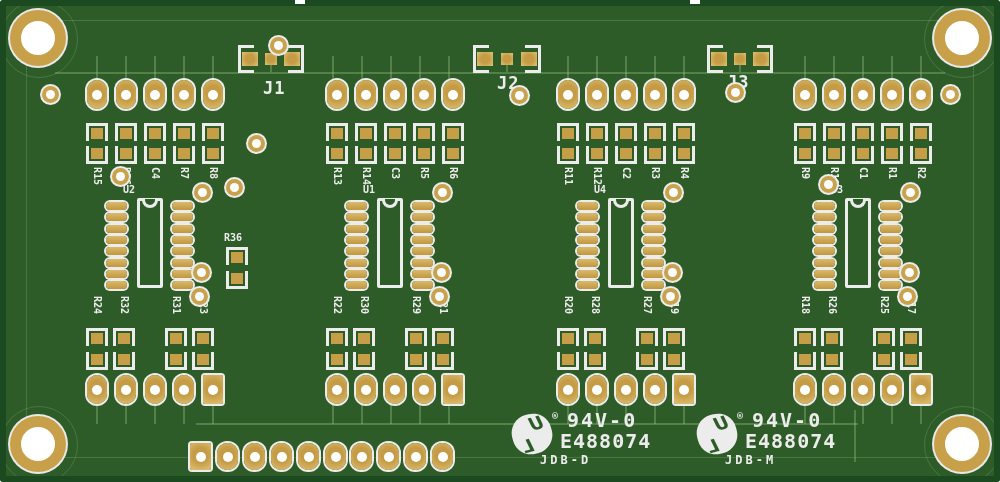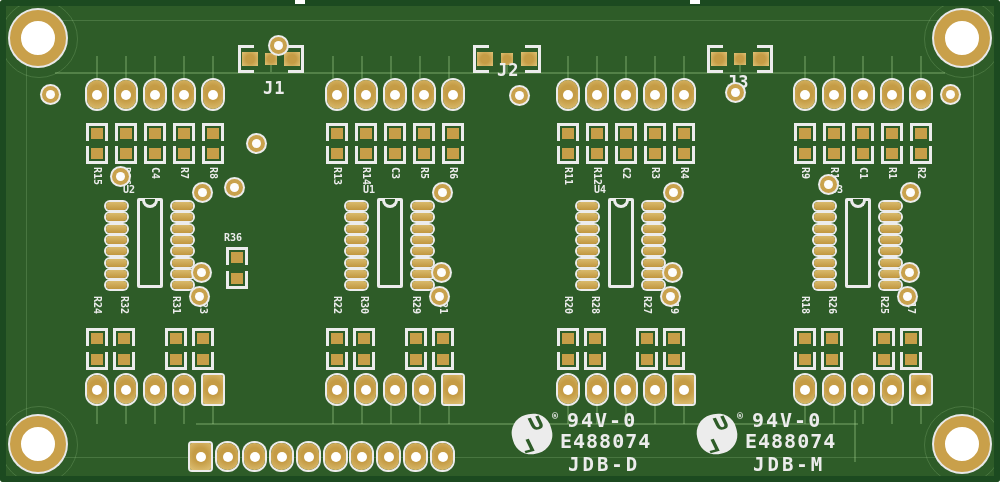--- a/index.html
+++ b/index.html
@@ -43,21 +43,21 @@
   .notch{position:absolute;top:0;height:4px;background:#ffffff;z-index:8;}
   .ul-mark{position:absolute;z-index:3;width:190px;height:62px;}
   .ul-logo{position:absolute;left:0;top:2px;width:40px;height:40px;background:#ececec;border-radius:46%;transform:rotate(-15deg);}
   .ul-letters{position:absolute;inset:0;transform:scaleX(-1);color:#2e5c28;font-weight:bold;font-style:italic;
               font-family:"DejaVu Sans", sans-serif;}
   .ul-u{position:absolute;left:6px;top:0px;font-size:18px;}
   .ul-l{position:absolute;right:7px;bottom:-1px;font-size:18px;}
   .ul-reg{position:absolute;left:40px;top:-1px;font-size:10px;}
   .ul-rating{position:absolute;left:55px;top:-4px;font-size:20px;letter-spacing:2px;}
   .ul-file{position:absolute;left:48px;top:17px;font-size:20px;letter-spacing:1px;}
-  .ul-model{position:absolute;left:28px;top:41px;font-size:19px;letter-spacing:3px;margin-left:28px;}
+  .ul-model{position:absolute;left:28px;top:41px;font-size:12px;letter-spacing:3px;}
 </style>
 </head>
 <body>
 
 <div class="board" id="board">
   <div class="edge-frame"></div>
 
   <div class="mount-hole" style="left:10px;top:10px;"></div>
   <div class="mount-hole" style="left:934px;top:10px;"></div>
   <div class="mount-hole" style="left:10px;top:416px;"></div>
@@ -391,21 +391,21 @@
     <div class="jpad" style="left: 242px; top: 52px;"></div>
     <div class="jpad mid" style="left: 265px; top: 53px;"></div>
     <div class="jpad" style="left: 284px; top: 52px;"></div>
     <div class="j-label silk" style="left: 263px; top: 78px;">J1</div>
     <div class="trace" style="left: 270px; top: 64px; width: 2px; height: 8px;"></div>
     <div class="jbracket left" style="left: 473px; top: 45px;"></div>
     <div class="jbracket right" style="left: 525px; top: 45px;"></div>
     <div class="jpad" style="left: 477px; top: 52px;"></div>
     <div class="jpad mid" style="left: 501px; top: 53px;"></div>
     <div class="jpad" style="left: 521px; top: 52px;"></div>
-    <div class="j-label silk" style="left: 497px; top: 60px;">J2</div>
+    <div class="j-label silk" style="left: 497px; top: 73px;">J2</div>
     <div class="trace" style="left: 506px; top: 64px; width: 2px; height: 8px;"></div>
     <div class="jbracket left" style="left: 707px; top: 45px;"></div>
     <div class="jbracket right" style="left: 757px; top: 45px;"></div>
     <div class="jpad" style="left: 711px; top: 52px;"></div>
     <div class="jpad mid" style="left: 734px; top: 53px;"></div>
     <div class="jpad" style="left: 753px; top: 52px;"></div>
     <div class="j-label silk" style="left: 727px; top: 72px;">J3</div>
     <div class="trace" style="left: 739px; top: 64px; width: 2px; height: 8px;"></div>
     <div class="via" style="left: 42px; top: 86px;"></div>
     <div class="via" style="left: 942px; top: 86px;"></div>

